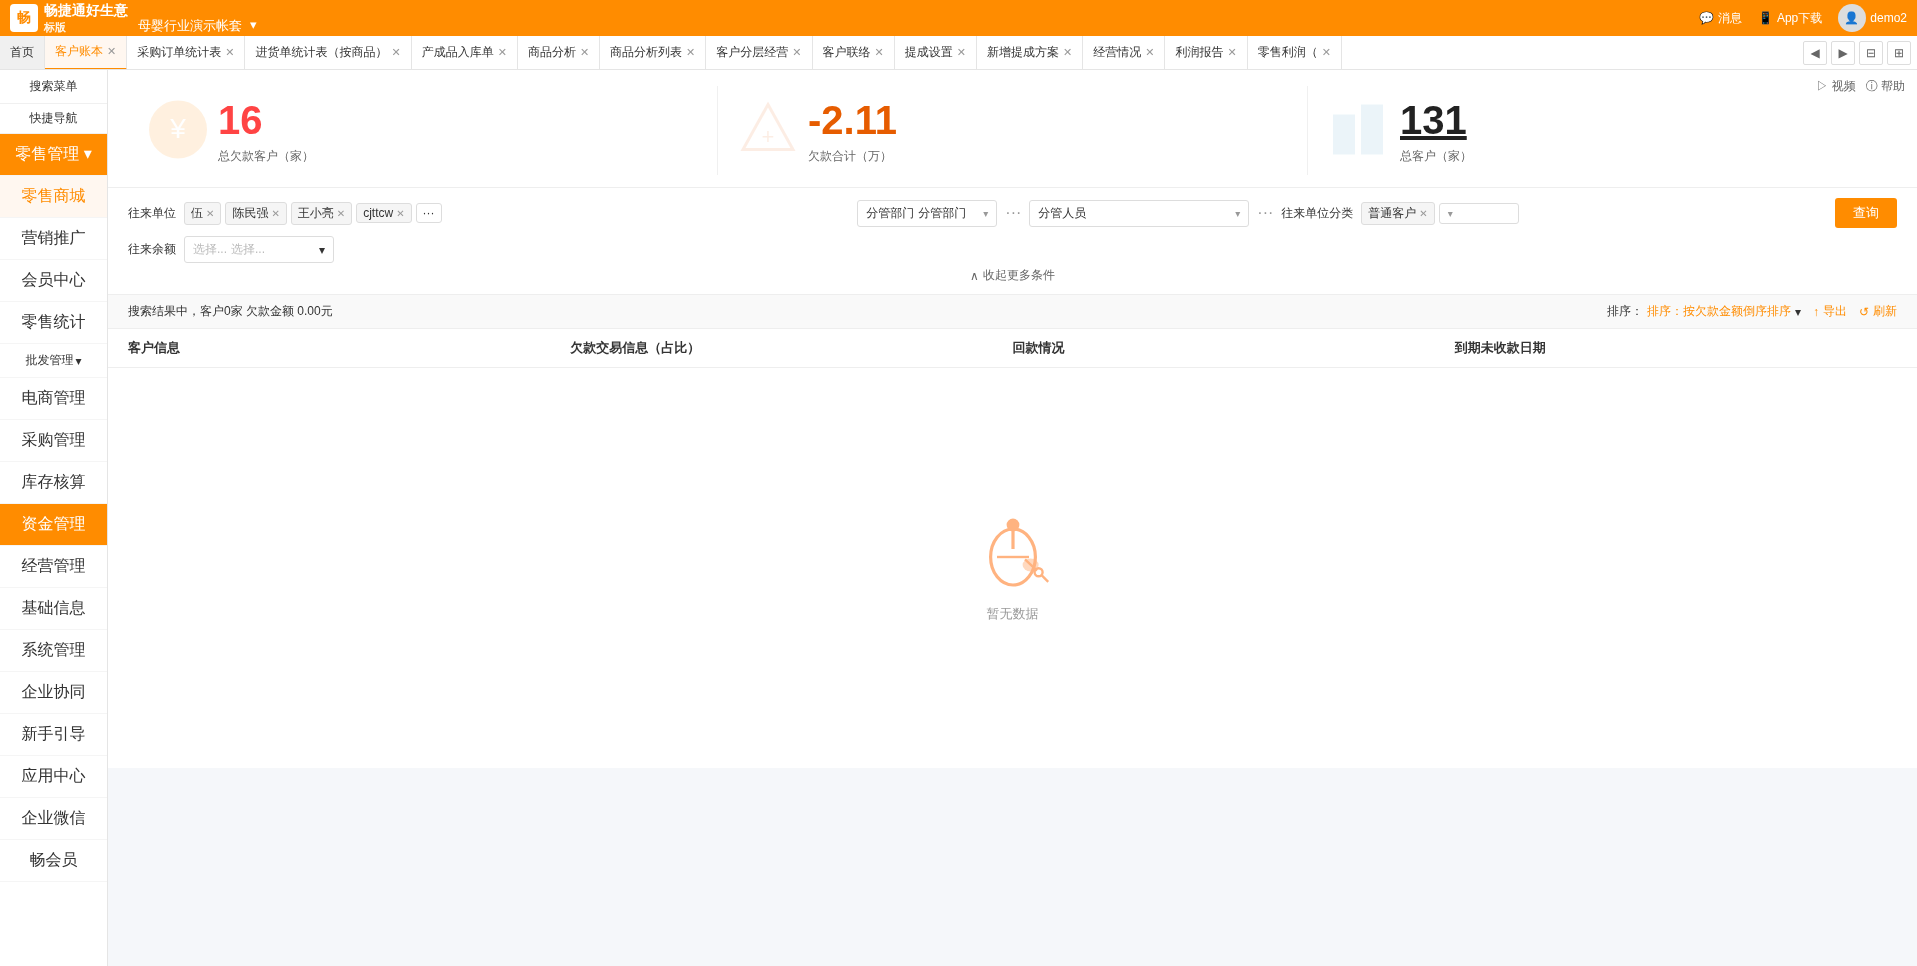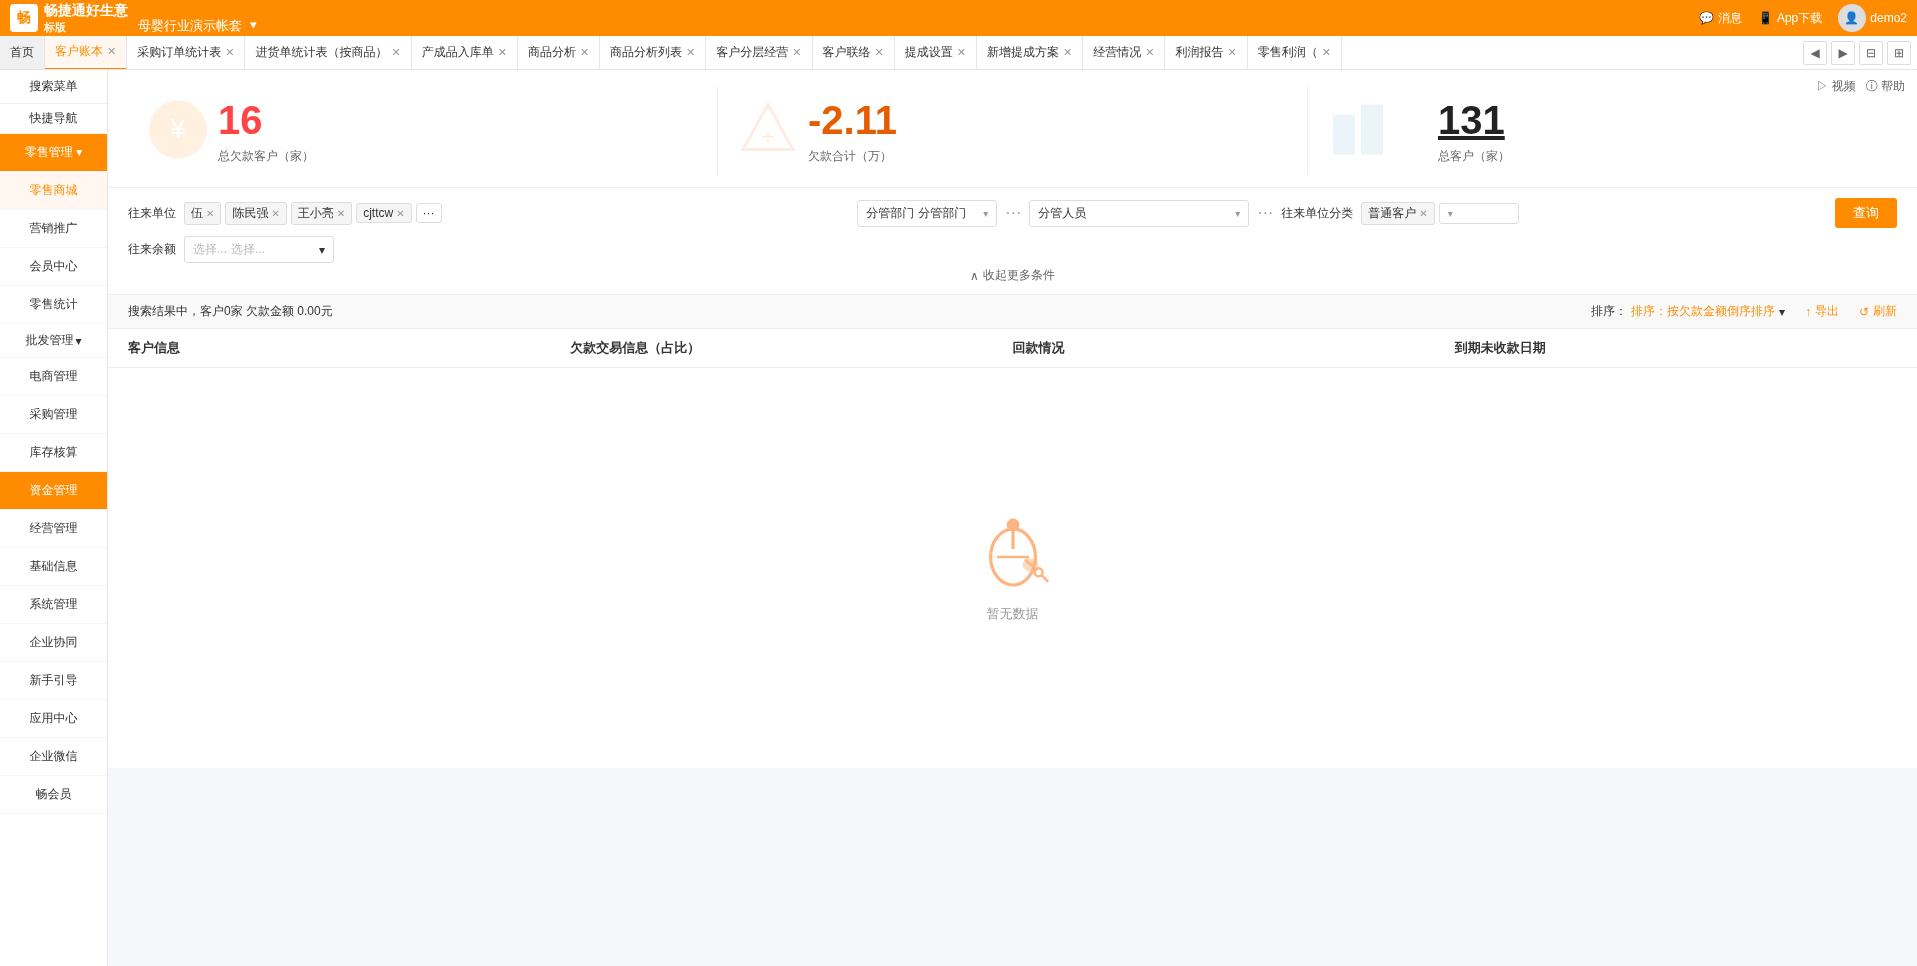--- a/index.html
+++ b/index.html
@@ -20,21 +20,21 @@
     .nav-tab.active { background: #fff7f0; color: #ff8c00; border-bottom: 2px solid #ff8c00; }
     .nav-tab .close-btn { color: #999; font-size: 11px; cursor: pointer; }
     .nav-tab-actions { display: flex; align-items: center; margin-left: auto; padding: 0 6px; gap: 4px; flex-shrink: 0; }
     .nav-tab-arrow { width: 24px; height: 24px; display: flex; align-items: center; justify-content: center; cursor: pointer; color: #666; border: 1px solid #ddd; border-radius: 2px; font-size: 12px; }
 
     
     .main-layout { display: flex; flex: 1; overflow: hidden; }
     .sidebar { width: 108px; background: #fff; border-right: 1px solid #e5e5e5; display: flex; flex-direction: column; flex-shrink: 0; }
     .sidebar-search { padding: 8px 6px; font-size: 12px; color: #333; cursor: pointer; border-bottom: 1px solid #f0f0f0; text-align: center; }
     .sidebar-nav { padding: 6px 0; font-size: 12px; color: #333; cursor: pointer; border-bottom: 1px solid #f0f0f0; text-align: center; }
-    .sidebar-item { padding: 10px 0; font-size: 12px; color: #333; cursor: pointer; text-align: center; border-bottom: 1px solid #f5f5f5; }
+    .sidebar-item { padding: 10px 0; font-size: 16px; color: #333; cursor: pointer; text-align: center; border-bottom: 1px solid #f5f5f5; }
     .sidebar-item.active { background: #ff8c00; color: white; }
     .sidebar-item.active-sub { background: #fff7f0; color: #ff8c00; }
     .sidebar-group { font-size: 12px; color: #333; cursor: pointer; text-align: center; padding: 8px 0; border-bottom: 1px solid #f5f5f5; display: flex; align-items: center; justify-content: center; gap: 2px; }
 
     
     .content-area { flex: 1; overflow-y: auto; background: #f5f7fa; }
     .page-header { background: white; padding: 16px 20px 12px; border-bottom: 1px solid #eee; }
     .stats-row { display: flex; gap: 0; margin-bottom: 0; }
     .stat-card { flex: 1; padding: 10px 20px; border-right: 1px solid #f0f0f0; position: relative; }
     .stat-card:last-child { border-right: none; }
@@ -52,21 +52,21 @@
     .filter-tag .remove { cursor: pointer; color: #999; font-size: 10px; }
     .filter-tag.more { background: white; border: 1px solid #ddd; cursor: pointer; }
     .filter-select { display: flex; align-items: center; gap: 4px; border: 1px solid #ddd; border-radius: 3px; padding: 4px 8px; font-size: 12px; color: #333; background: white; cursor: pointer; min-width: 140px; }
     .filter-select-wide { min-width: 220px; }
     .filter-select .arrow { color: #999; font-size: 10px; }
     .filter-dots { color: #999; cursor: pointer; font-size: 16px; display: flex; align-items: center; }
     .collapse-btn { display: flex; align-items: center; gap: 4px; font-size: 12px; color: #666; cursor: pointer; margin: 4px auto 0; width: fit-content; }
 
     
     .results-bar { background: #f9f9f9; padding: 8px 20px; border-bottom: 1px solid #eee; display: flex; align-items: center; justify-content: space-between; font-size: 12px; color: #333; }
-    .results-actions { display: flex; align-items: center; gap: 20px; }
+    .results-actions { display: flex; align-items: center; gap: 12px; }
     .sort-btn { display: flex; align-items: center; gap: 4px; cursor: pointer; color: #333; }
     .action-btn { display: flex; align-items: center; gap: 4px; cursor: pointer; color: #ff8c00; }
 
     
     .table-container { background: white; margin: 0; }
     .table-header { display: grid; grid-template-columns: 2fr 2fr 2fr 2fr; padding: 10px 20px; border-bottom: 1px solid #eee; font-size: 13px; font-weight: bold; color: #333; background: white; }
     .table-body { min-height: 400px; display: flex; flex-direction: column; align-items: center; justify-content: center; padding: 40px; }
     .empty-state { display: flex; flex-direction: column; align-items: center; gap: 12px; }
     .empty-text { font-size: 13px; color: #999; }
 
@@ -293,21 +293,21 @@
             </div>
           </div>
 
           <div class="stat-card">
             <div style="position:absolute;left:20px;top:50%;transform:translateY(-50%);opacity:0.1;">
               <svg width="60" height="60" viewBox="0 0 60 60">
                 <rect x="5" y="15" width="22" height="40" fill="#4499cc"></rect>
                 <rect x="33" y="5" width="22" height="50" fill="#4499cc"></rect>
               </svg>
             </div>
-            <div style="margin-left:110px;">
+            <div style="margin-left:72px;">
               <div class="stat-value black underline">131</div>
               <div class="stat-label">总客户（家）</div>
             </div>
           </div>
         </div>
       </div>
 
       <div class="filter-area">
         <div class="filter-row">
           <span class="filter-label">往来单位</span>

